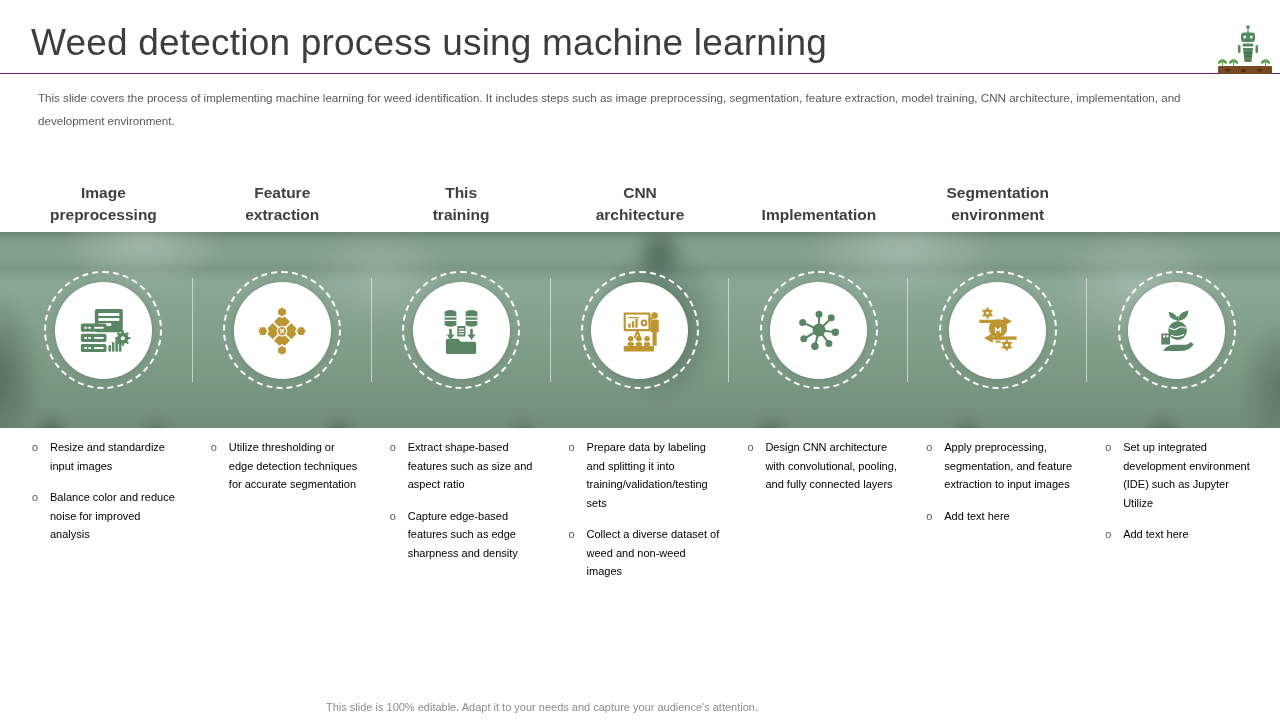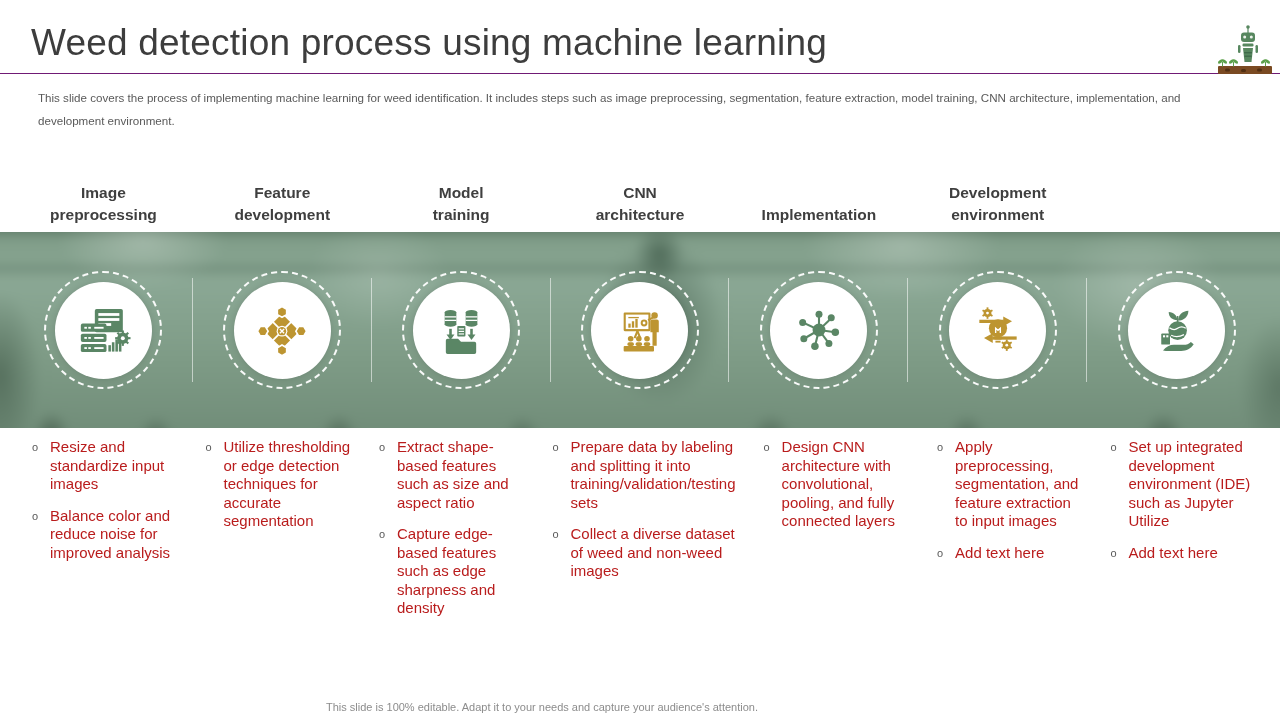--- a/index.html
+++ b/index.html
@@ -55,21 +55,21 @@
   .disc{width:97px;height:97px;border-radius:50%;background:#ffffff;
         display:flex;align-items:center;justify-content:center;box-shadow:0 0 6px rgba(0,0,0,.12);}
   .disc svg{width:56px;height:56px;display:block;}
 
   
   .bullets-row{position:absolute;left:14px;top:438px;width:1252px;
                display:grid;grid-template-columns:repeat(7,1fr);align-items:start;}
   .lcell{padding:0 10px 0 14px;}
   .lcell ul{list-style:none;margin:0;padding:0;}
   .lcell li{position:relative;padding-left:22px;margin-bottom:13px;
-            font-size:15px;line-height:18.5px;color:#b91c1c;overflow-wrap:break-word;}
+            font-size:11px;line-height:18.5px;color:#000000;overflow-wrap:break-word;}
   .lcell li::before{content:"o";position:absolute;left:4px;top:0;font-size:11px;color:#595959;}
 
   .footer{position:absolute;left:0;bottom:7px;width:1084px;text-align:center;
           font-size:11px;color:#8c8c8c;}
 </style>
 </head>
 <body>
 
 <div class="page">
 
@@ -111,35 +111,35 @@
 
   <p class="subtitle">This slide covers the process of implementing machine learning for weed identification. It includes steps such as image preprocessing, segmentation, feature extraction, model training, CNN architecture, implementation, and development environment.</p>
 
   <div class="headers-row">
       <div class="hcell">
         <span>Image
 preprocessing</span>
       </div>
       <div class="hcell">
         <span>Feature
-development</span>
-      </div>
-      <div class="hcell">
-        <span>Model
+extraction</span>
+      </div>
+      <div class="hcell">
+        <span>This
 training</span>
       </div>
       <div class="hcell">
         <span>CNN
 architecture</span>
       </div>
       <div class="hcell">
         <span>Implementation</span>
       </div>
       <div class="hcell">
-        <span>Development
+        <span>Segmentation
 environment</span>
       </div>
     </div>
 
   <div class="band">
     <div class="band-bg"></div>
     <div class="band-grid">
         <div class="bcell">
           <div class="ring">
             <div class="disc">

